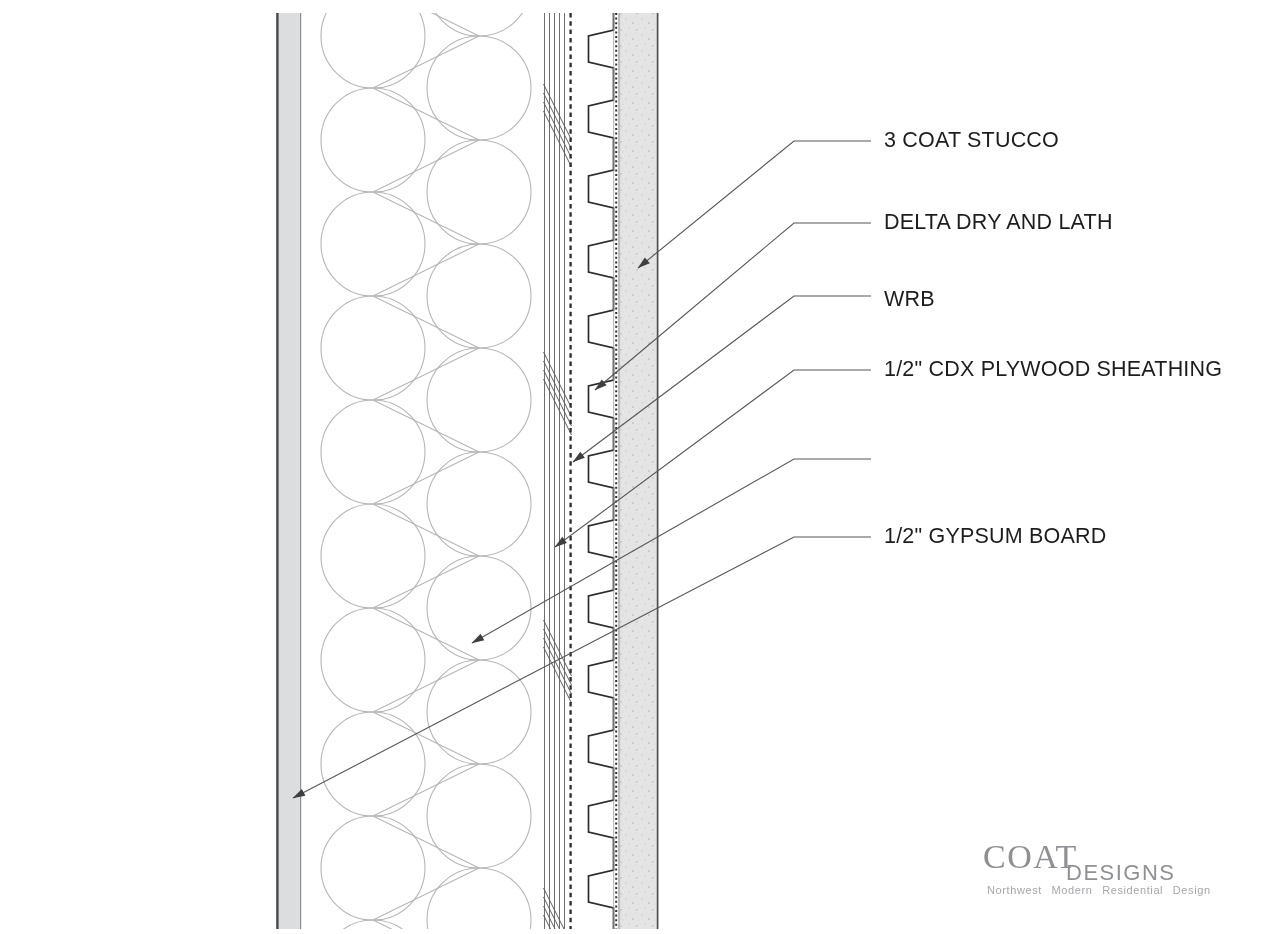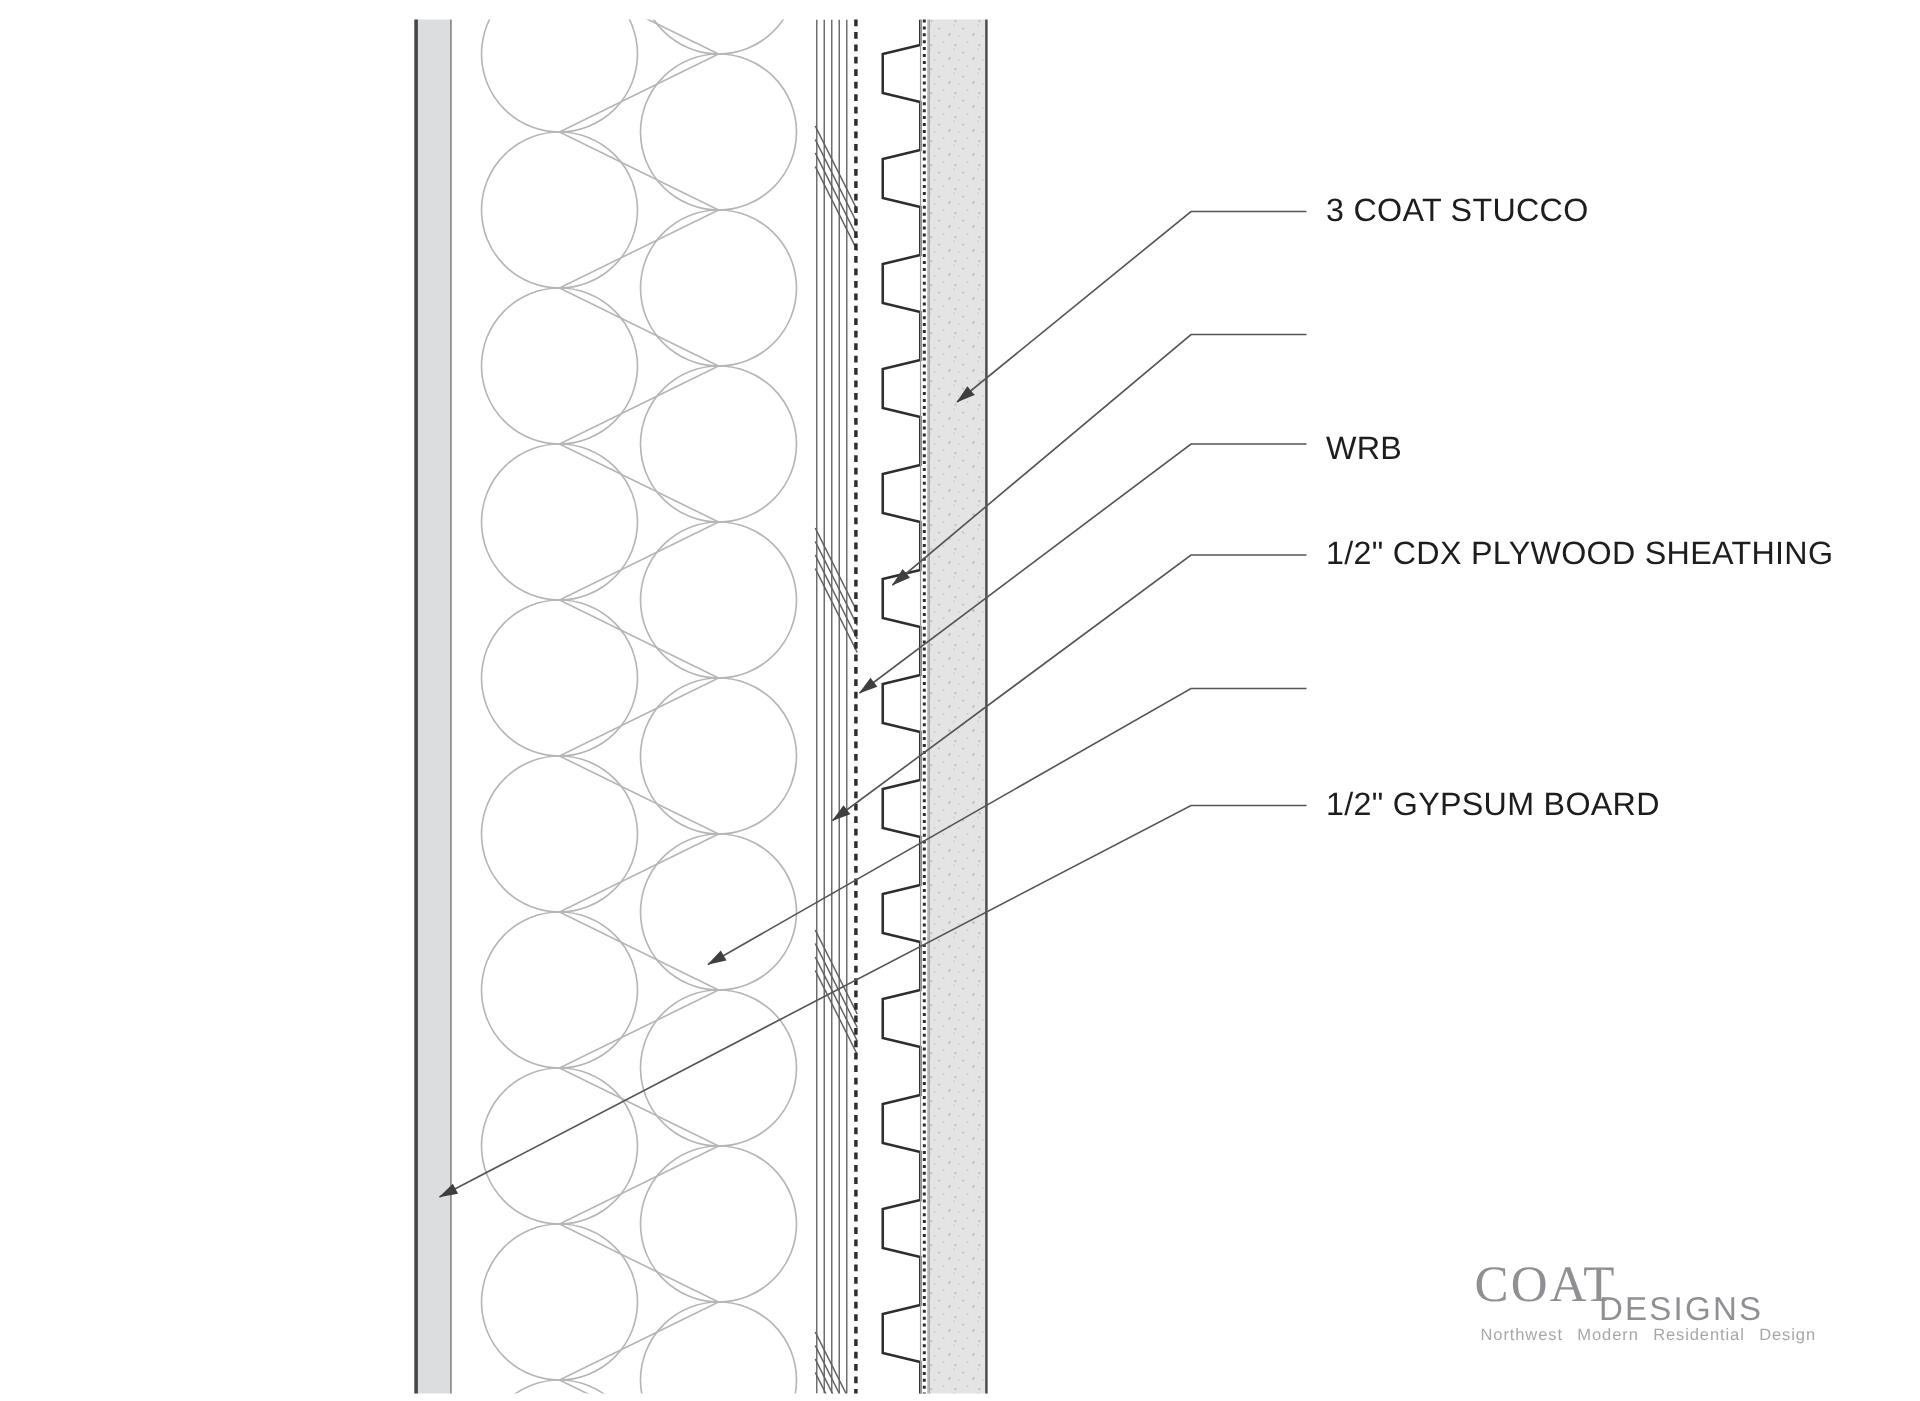--- a/index.html
+++ b/index.html
@@ -149,20 +149,21 @@
         <polyline points="871,141 794,141 638,268" fill="none" stroke="#565656" stroke-width="1.1" marker-end="url(#arrow)"></polyline>
         <polyline points="871,223 794,223 595,390" fill="none" stroke="#565656" stroke-width="1.1" marker-end="url(#arrow)"></polyline>
         <polyline points="871,296 794,296 573,462" fill="none" stroke="#565656" stroke-width="1.1" marker-end="url(#arrow)"></polyline>
         <polyline points="871,370 794,370 555,547" fill="none" stroke="#565656" stroke-width="1.1" marker-end="url(#arrow)"></polyline>
         <polyline points="871,459 794,459 472,643" fill="none" stroke="#565656" stroke-width="1.1" marker-end="url(#arrow)"></polyline>
         <polyline points="871,537 794,537 293,798" fill="none" stroke="#565656" stroke-width="1.1" marker-end="url(#arrow)"></polyline>
       </g>
   </svg>
 
   <div class="layer-label" style="top:141px">3 COAT STUCCO</div>
+  <div class="layer-label" style="top:223px">DELTA DRY AND LATH</div>
   <div class="layer-label" style="top:300px">WRB</div>
   <div class="layer-label" style="top:370px">1/2" CDX PLYWOOD SHEATHING</div>
   <div class="layer-label" style="top:537px">1/2" GYPSUM BOARD</div>
 
   <div class="logo">
     <span class="logo-brand">COAT</span>
     <span class="logo-suffix">DESIGNS</span>
     <span class="logo-tagline">Northwest Modern Residential Design</span>
   </div>
 

